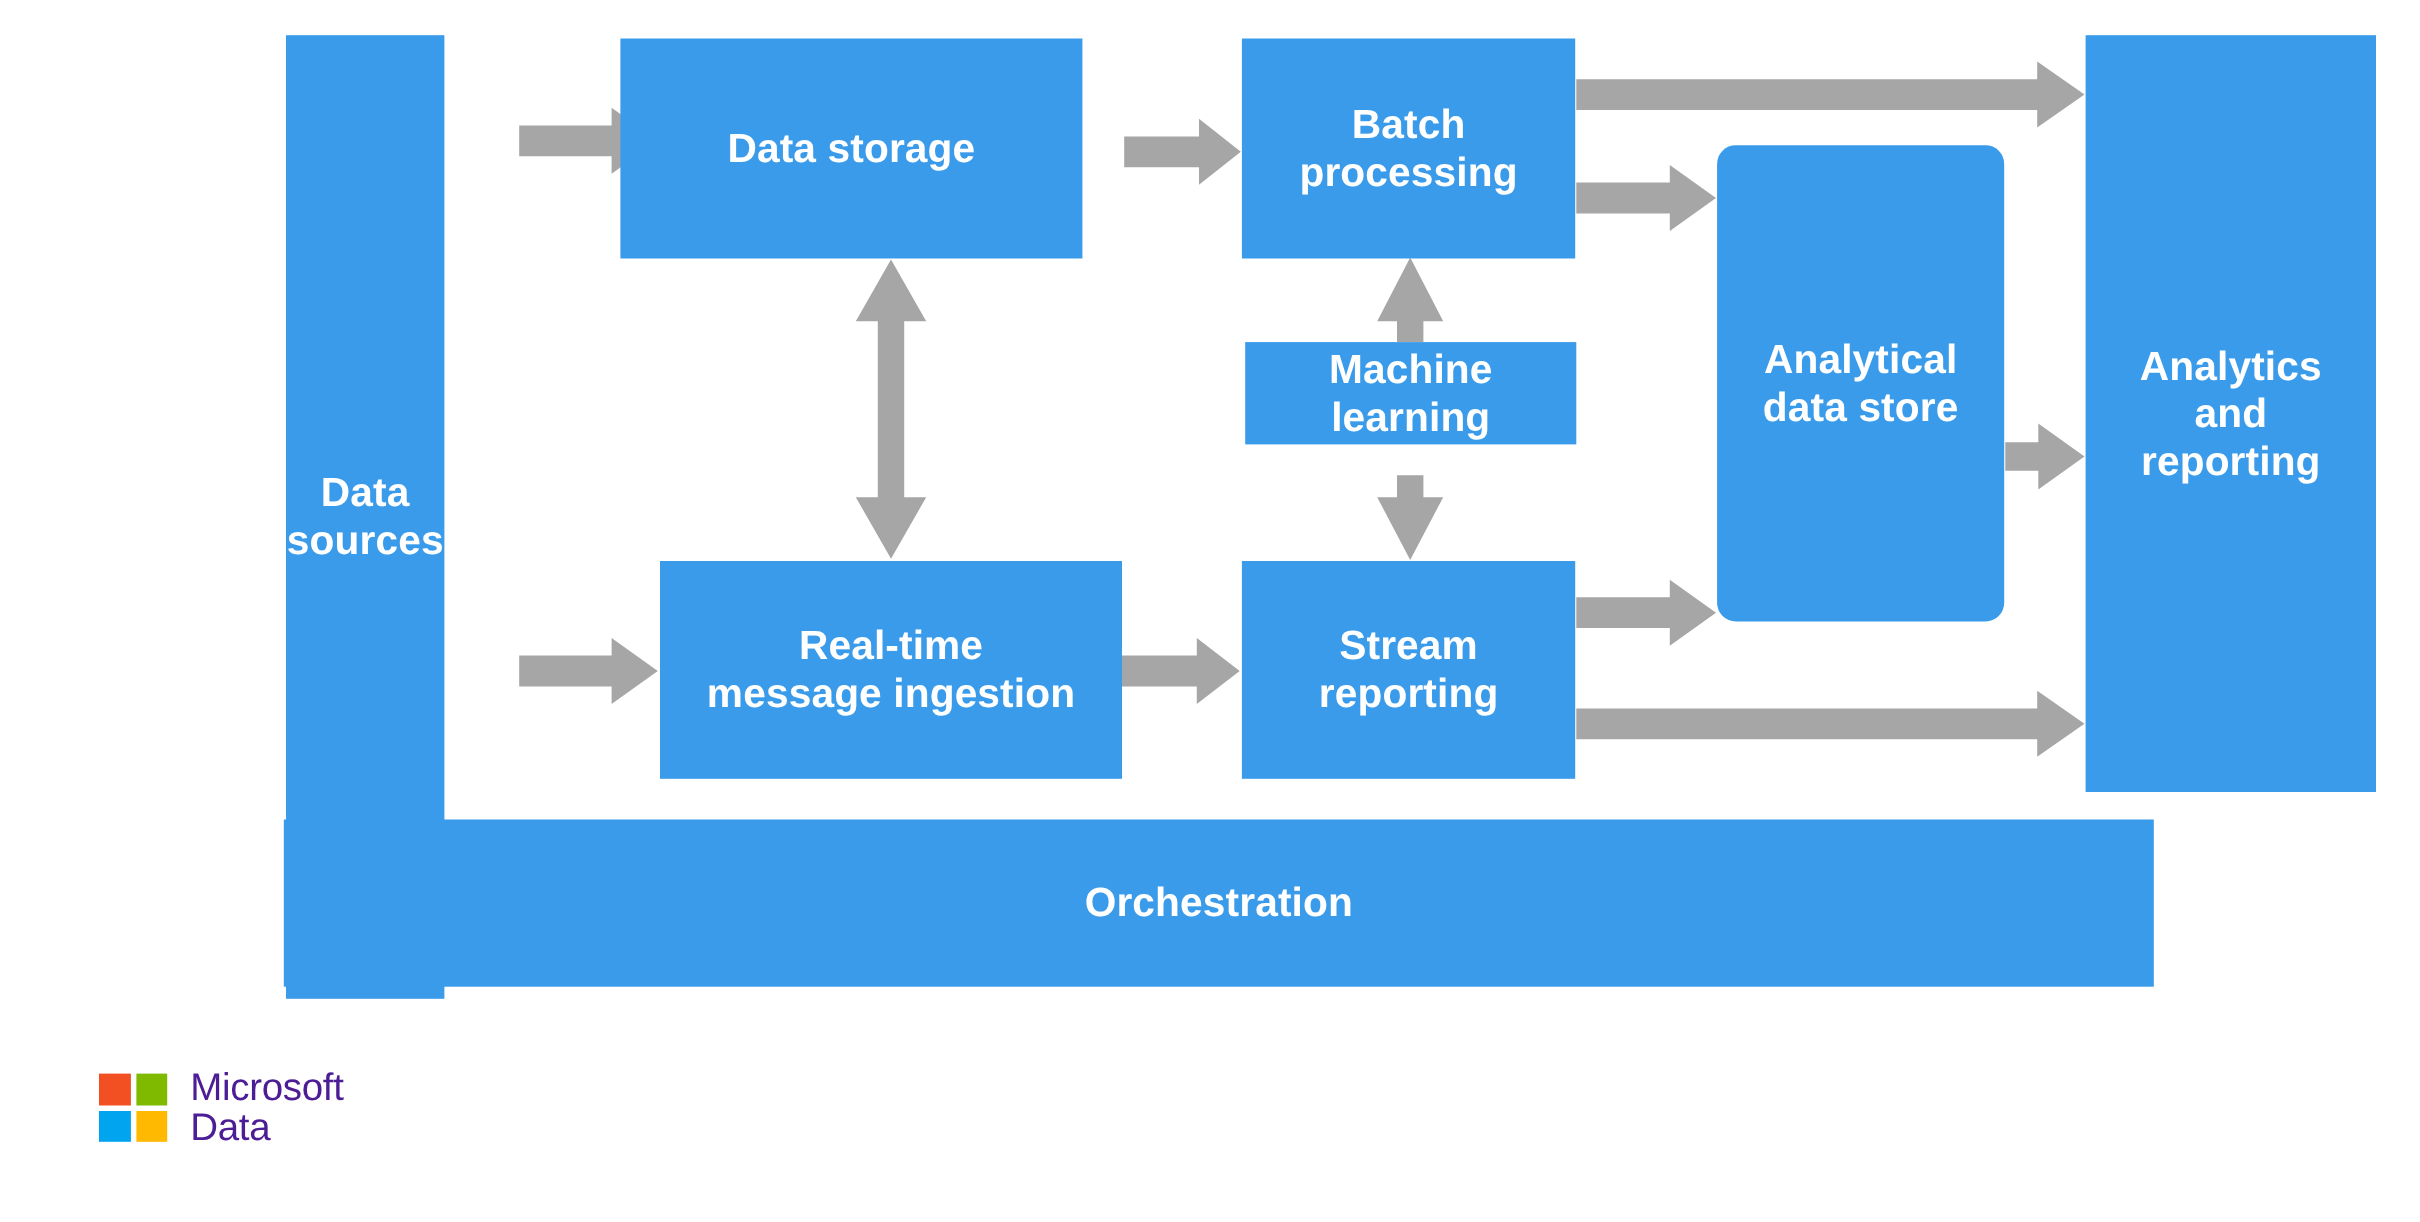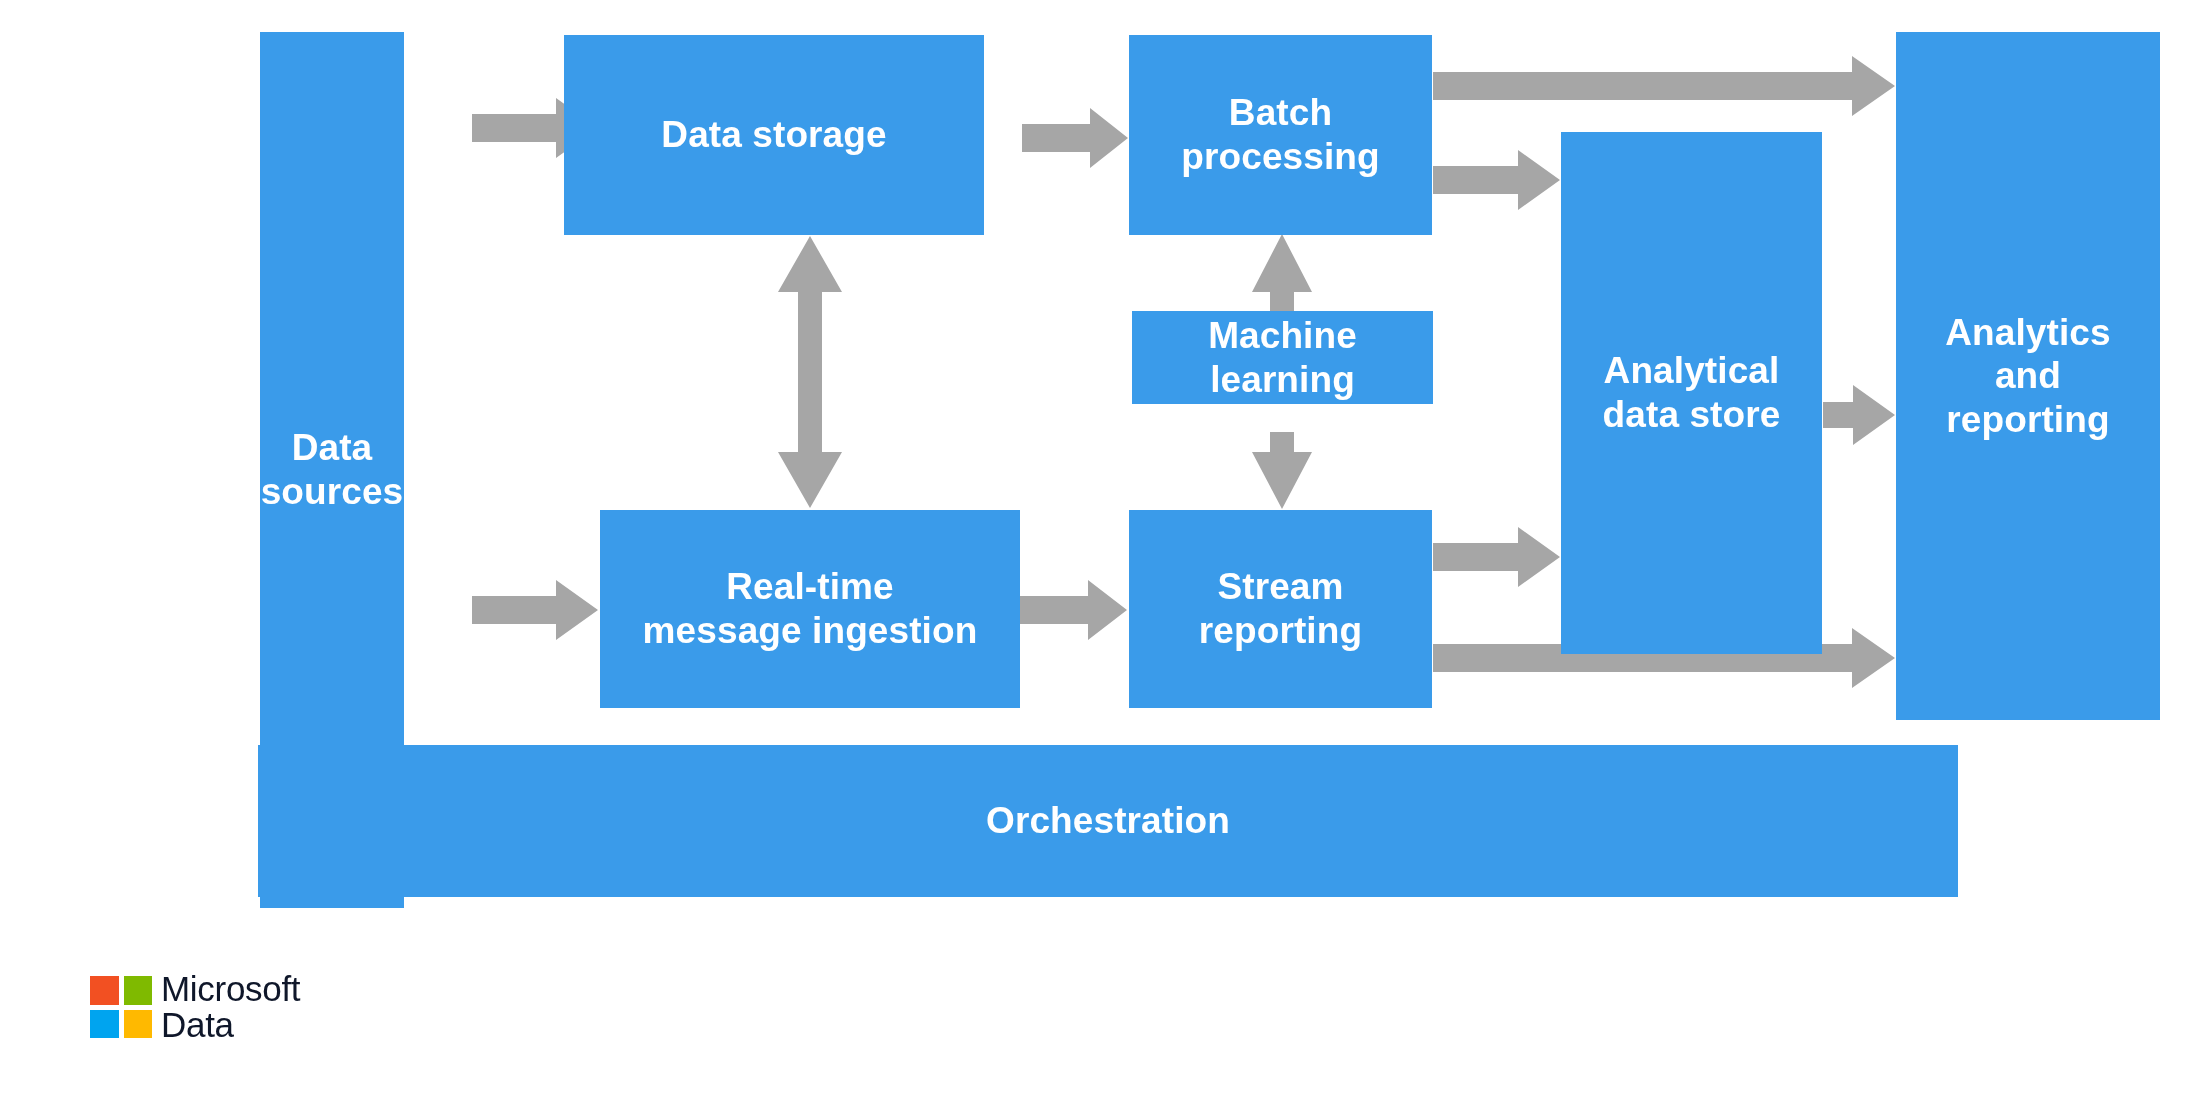--- a/index.html
+++ b/index.html
@@ -31,21 +31,21 @@
     box-sizing: border-box;
     white-space: pre-line;
     letter-spacing: 0.1px;
     -webkit-font-smoothing: antialiased;
   }
   
   #node-data-sources        { left: 260px;  top: 32px;  width: 144px;  height: 876px;  font-size: 37px; }
   #node-data-storage        { left: 564px;  top: 35px;  width: 420px;  height: 200px;  font-size: 37px; }
   #node-batch-processing    { left: 1129px; top: 35px;  width: 303px;  height: 200px;  font-size: 37px; }
   #node-machine-learning    { left: 1132px; top: 311px; width: 301px;  height: 93px;  font-size: 37px; }
-  #node-analytical-store    { left: 1561px; top: 132px; width: 261px;  height: 522px;  font-size: 37px; }
+  #node-analytical-store    { left: 1561px; top: 132px; width: 261px;  height: 433px;  font-size: 37px; border-radius: 17px; }
   #node-analytics-reporting { left: 1896px; top: 32px;  width: 264px;  height: 688px;  font-size: 37px; }
   #node-realtime-ingestion  { left: 600px;  top: 510px; width: 420px;  height: 198px;  font-size: 37px; }
   #node-stream-processing   { left: 1129px; top: 510px; width: 303px;  height: 198px;  font-size: 37px; }
   #node-orchestration       { left: 258px;  top: 745px; width: 1700px; height: 152px;  font-size: 37px; }
 
   
   #arrow-layer {
     position: absolute;
     left: 0;
     top: 0;
@@ -68,22 +68,22 @@
     width: 62px;
     height: 62px;
     display: grid;
     grid-template-columns: 1fr 1fr;
     grid-template-rows: 1fr 1fr;
     gap: 5px;
     flex: 0 0 auto;
   }
   #azure-logo-squares > span { display: block; width: 100%; height: 100%; }
   #azure-logo-wordmark {
-    margin-left: 9px;
-    color: #0f172a;
+    margin-left: 21px;
+    color: #4c1d95;
     font-size: 35px;
     line-height: 1.03;
     font-weight: 400;
     white-space: pre-line;
     letter-spacing: -0.3px;
   }
 </style>
 </head>
 <body>
 

